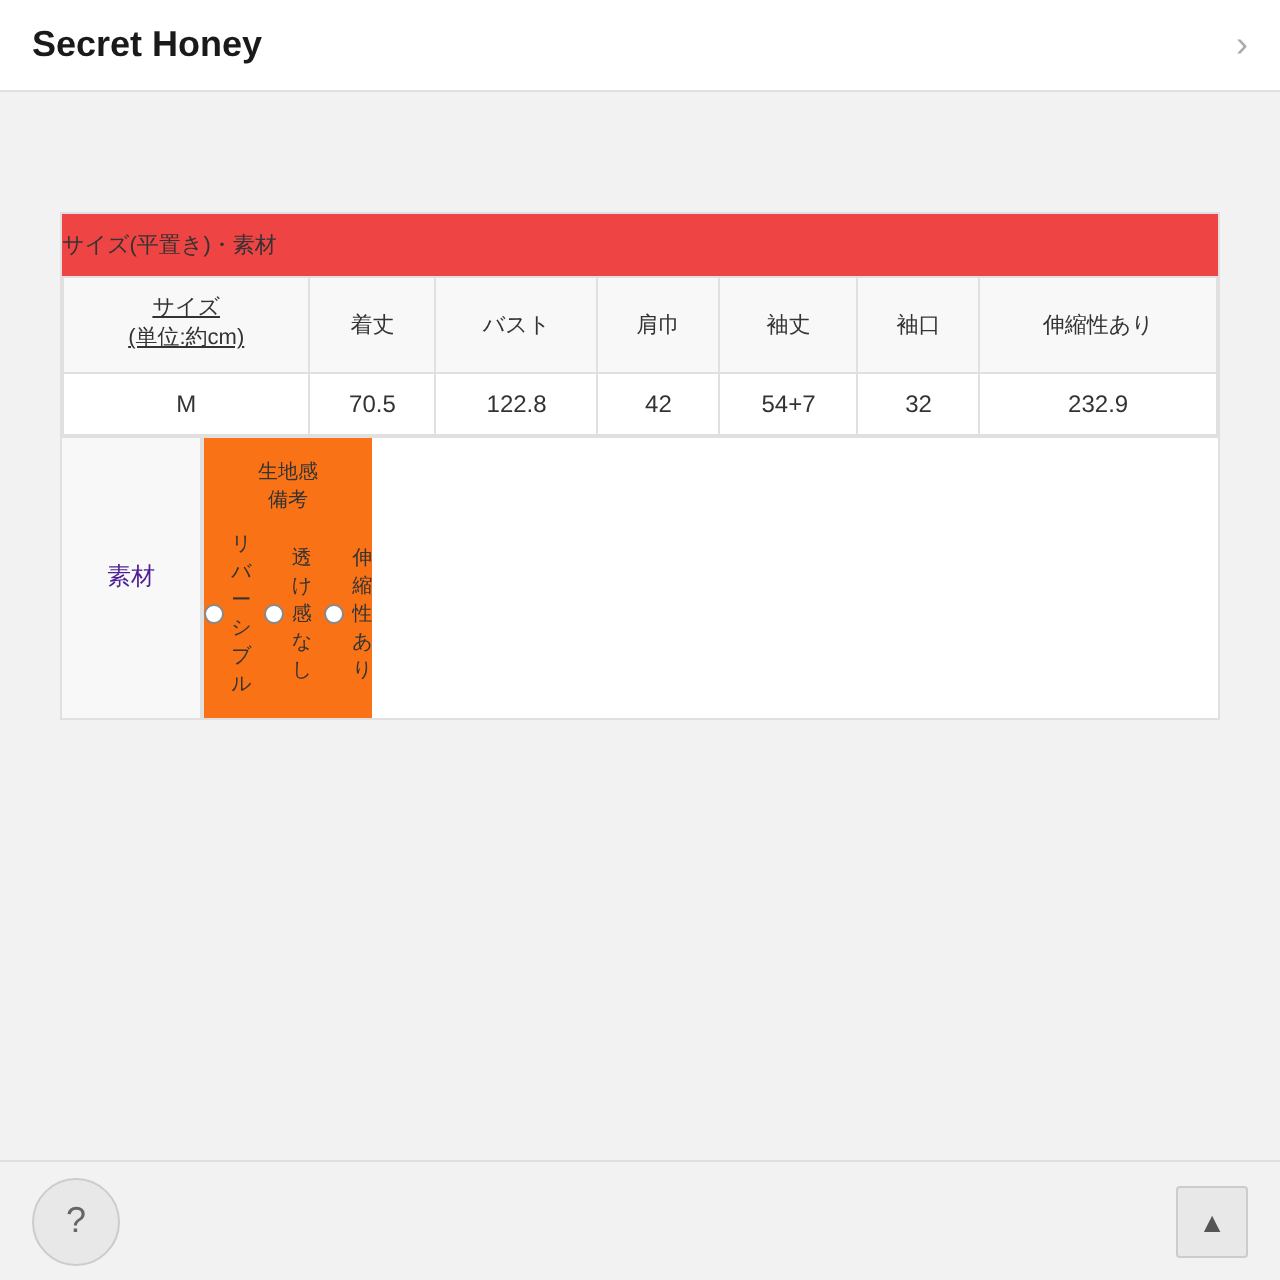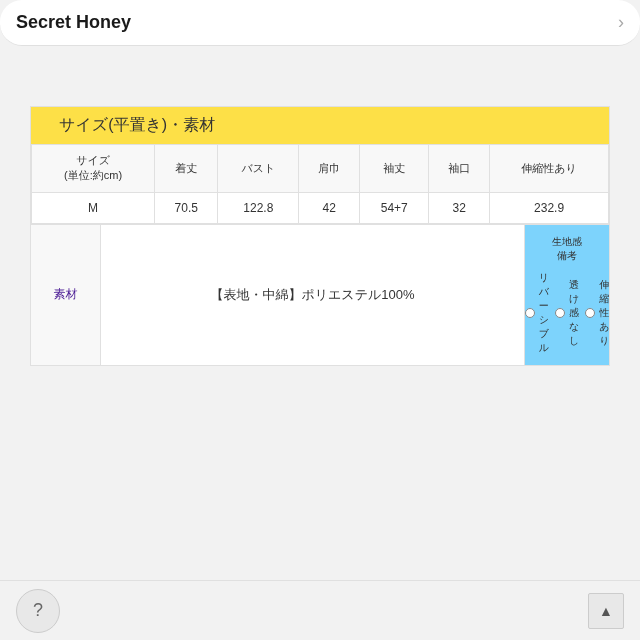--- a/index.html
+++ b/index.html
@@ -19,21 +19,20 @@
 
     
     .header {
       background-color: #ffffff;
       border-bottom: 1px solid #e0e0e0;
       display: flex;
       align-items: center;
       justify-content: space-between;
       padding: 0 16px;
       height: 46px;
-      border-radius: 22px;
     }
 
     .header-title {
       font-size: 18px;
       font-weight: 600;
       color: #1a1a1a;
     }
 
     .header-chevron {
       color: #aaaaaa;
@@ -50,23 +49,23 @@
 
     
     .content-block {
       background-color: #ffffff;
       margin: 60px 30px 30px 30px;
       border: 1px solid #e0e0e0;
     }
 
     
     .table-section-header {
-      background-color: #fde047;
-      padding: 8px 28px;
-      font-size: 16px;
+      background-color: #ef4444;
+      padding: 8px 0;
+      font-size: 11px;
       color: #333333;
     }
 
     
     .size-table {
       width: 100%;
       border-collapse: collapse;
       font-size: 12px;
     }
 
@@ -84,20 +83,21 @@
     }
 
     .size-table td {
       background-color: #ffffff;
       font-size: 12px;
     }
 
     .size-col-header {
       font-size: 11px;
       line-height: 1.4;
+      text-decoration: underline;
     }
 
     
     .note-text {
       font-size: 10px;
       color: #666666;
       padding: 6px 10px;
       border-top: 1px solid #e8e8e8;
     }
 
@@ -125,21 +125,21 @@
       display: flex;
       align-items: center;
       justify-content: center;
       padding: 20px 16px;
       font-size: 13px;
       color: #333333;
     }
 
     .material-feel-cell {
       width: 85px;
-      background-color: #7dd3fc;
+      background-color: #f97316;
       border-left: 1px solid #e0e0e0;
       display: flex;
       flex-direction: column;
       align-items: center;
       justify-content: center;
       padding: 10px 8px;
       flex-shrink: 0;
     }
 
     .material-feel-label {
@@ -257,21 +257,20 @@
           <td>54+7</td>
           <td>32</td>
           <td>232.9</td>
         </tr>
       </tbody>
     </table>
 
 
     <div class="material-section">
       <div class="material-label-cell">素材</div>
-      <div class="material-content-cell">【表地・中綿】ポリエステル100%</div>
       <div class="material-feel-cell">
         <div class="material-feel-label">生地感<br>備考</div>
         <div class="material-options">
           <div class="material-option">
             <div class="radio-circle"></div>
             <span>リバーシブル</span>
           </div>
           <div class="material-option">
             <div class="radio-circle"></div>
             <span>透け感なし</span>

